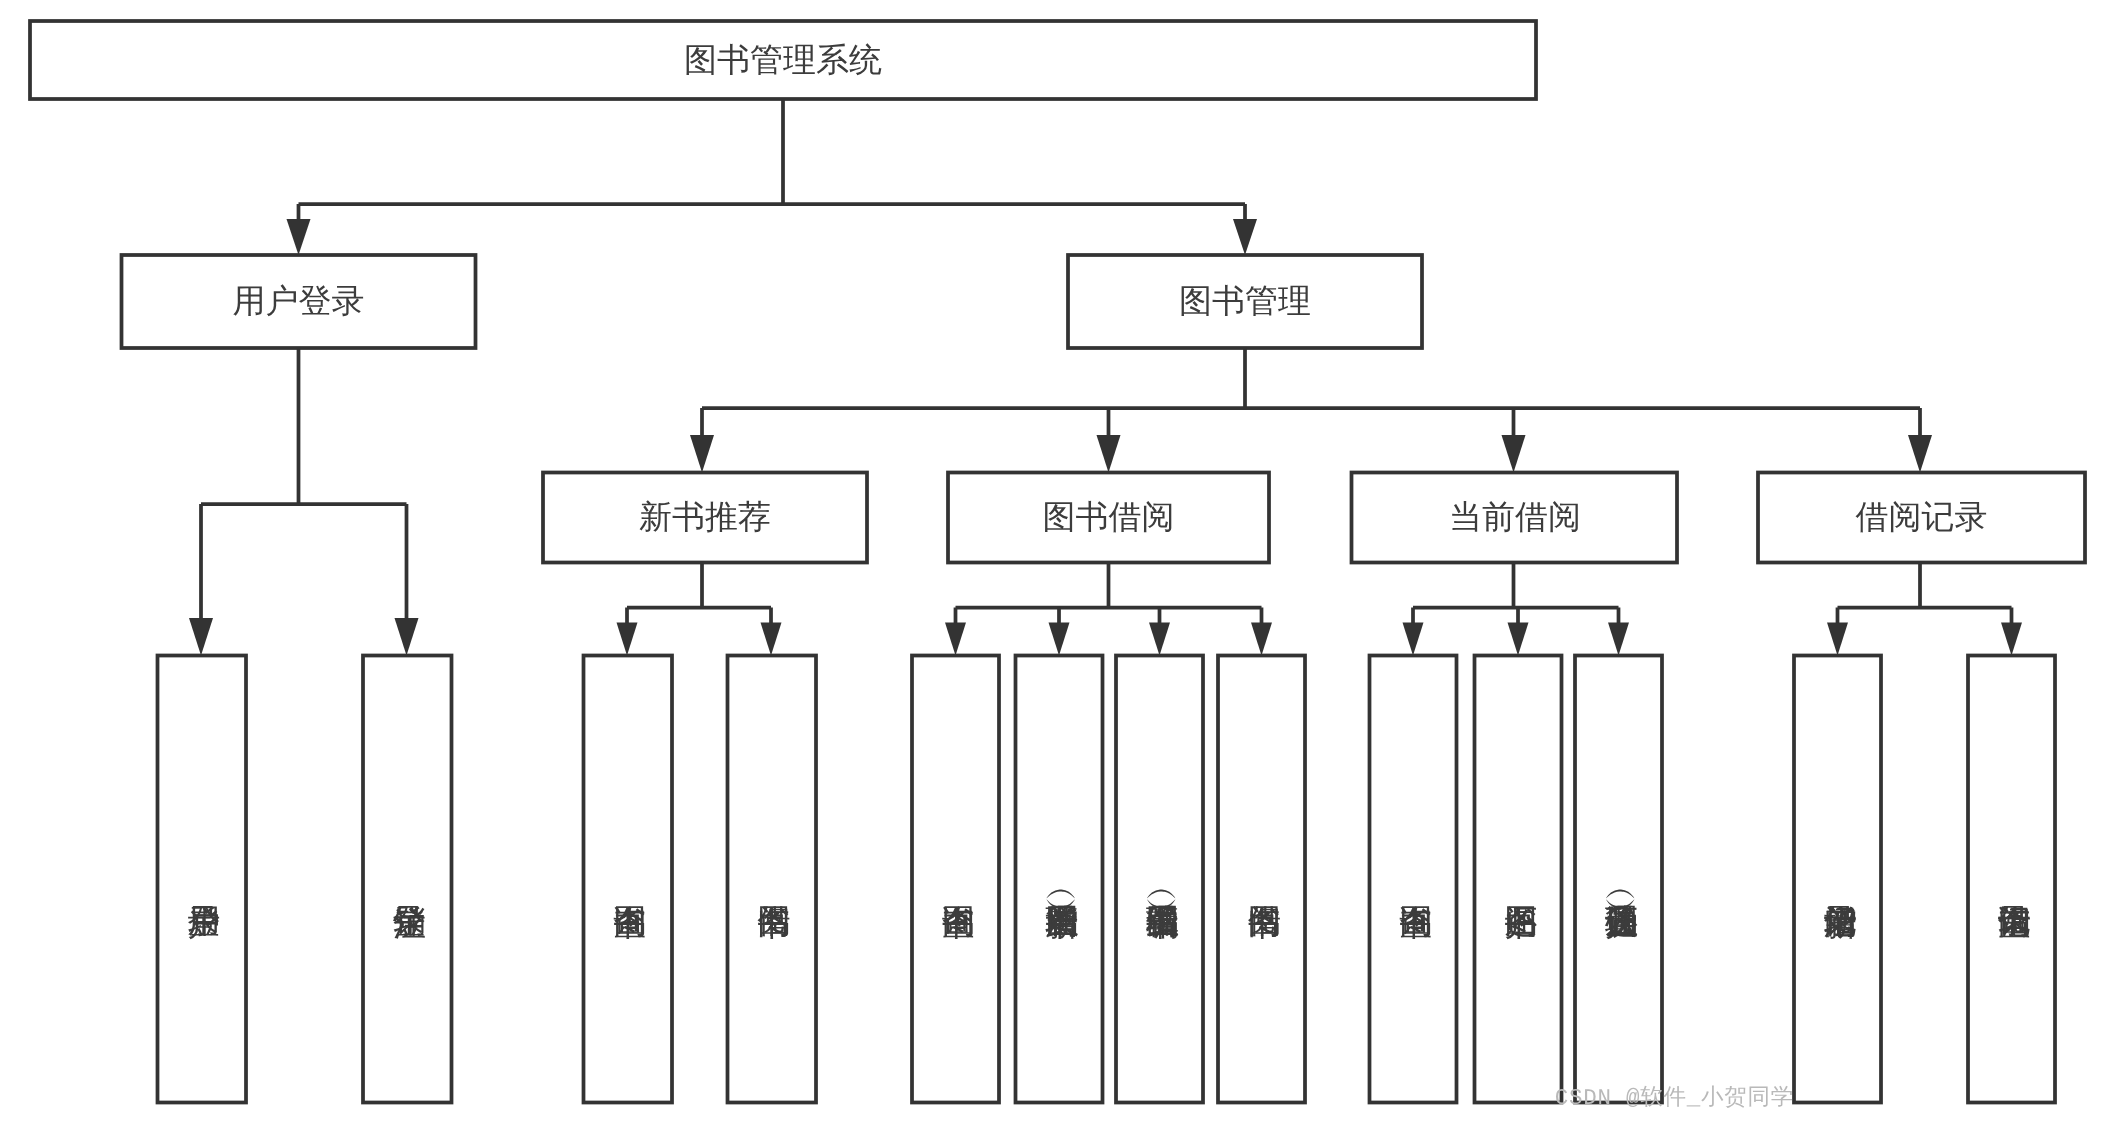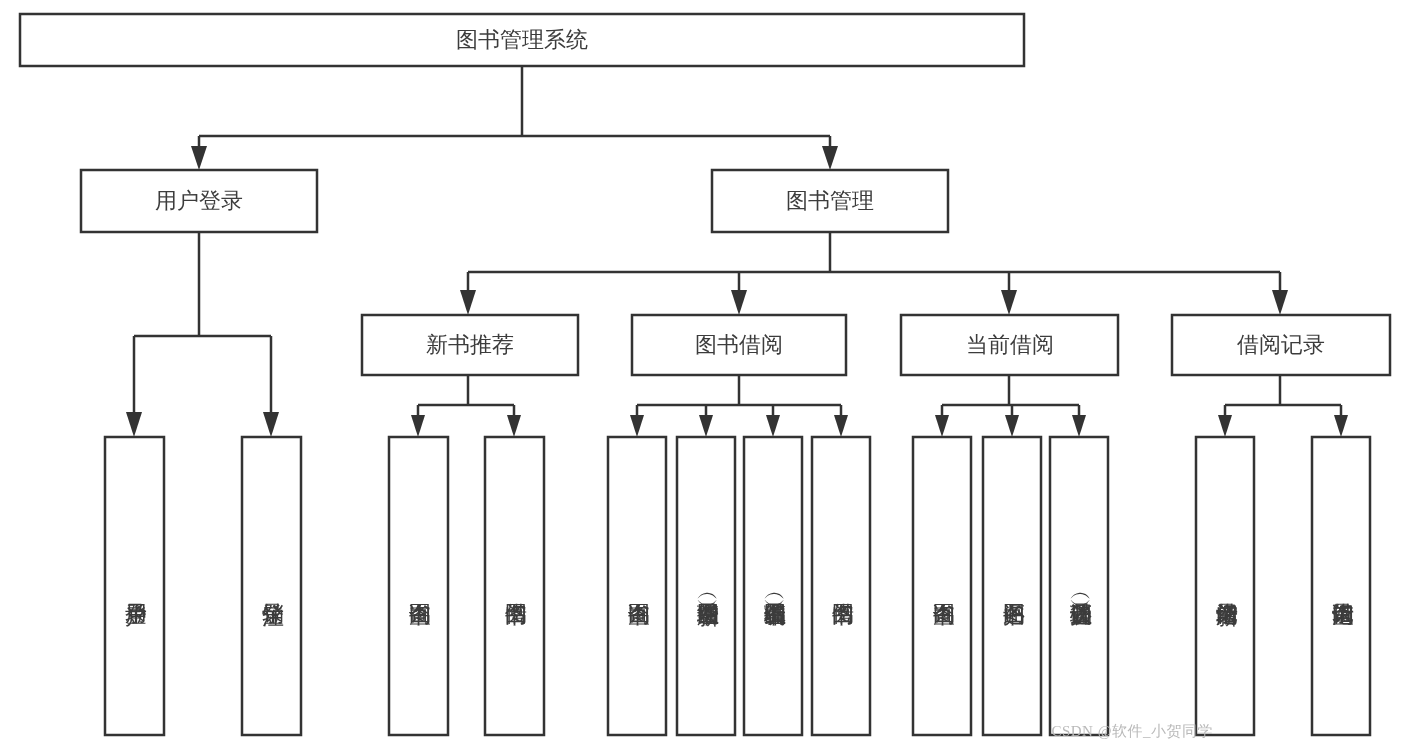--- a/index.html
+++ b/index.html
@@ -52,23 +52,23 @@
     stroke-width: 2.5;
     fill: none;
     stroke-linecap: butt;
   }
   .arrow-head {
     fill: #333333;
     stroke: none;
   }
   .watermark {
     position: absolute;
-    right: 2px;
+    right: 19px;
     bottom: 6px;
-    font-family: Liberation Serif, serif;
+    font-family: Liberation Mono, monospace;
     font-size: 15px;
     color: #b9b9b9;
     letter-spacing: 0.5px;
     white-space: nowrap;
     user-select: none;
   }
 </style>
 </head>
 <body>
 

